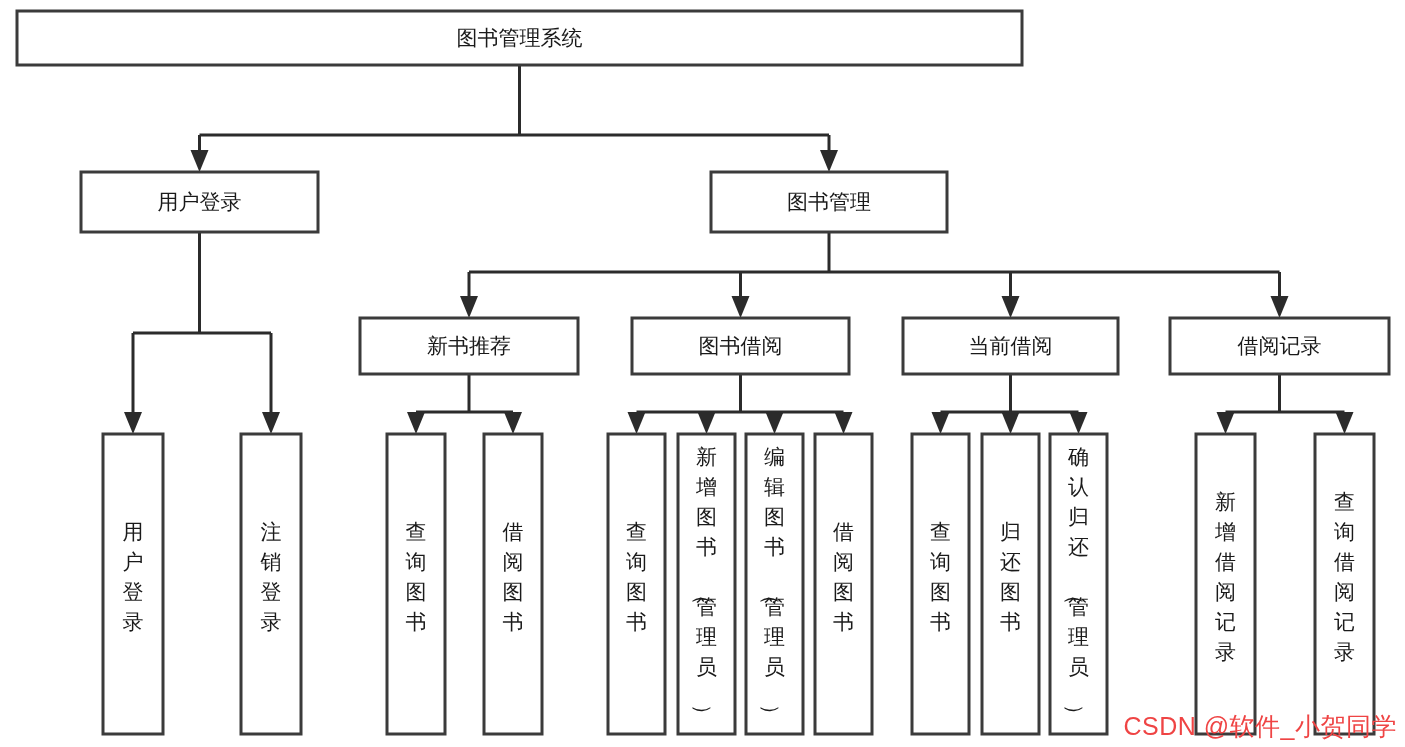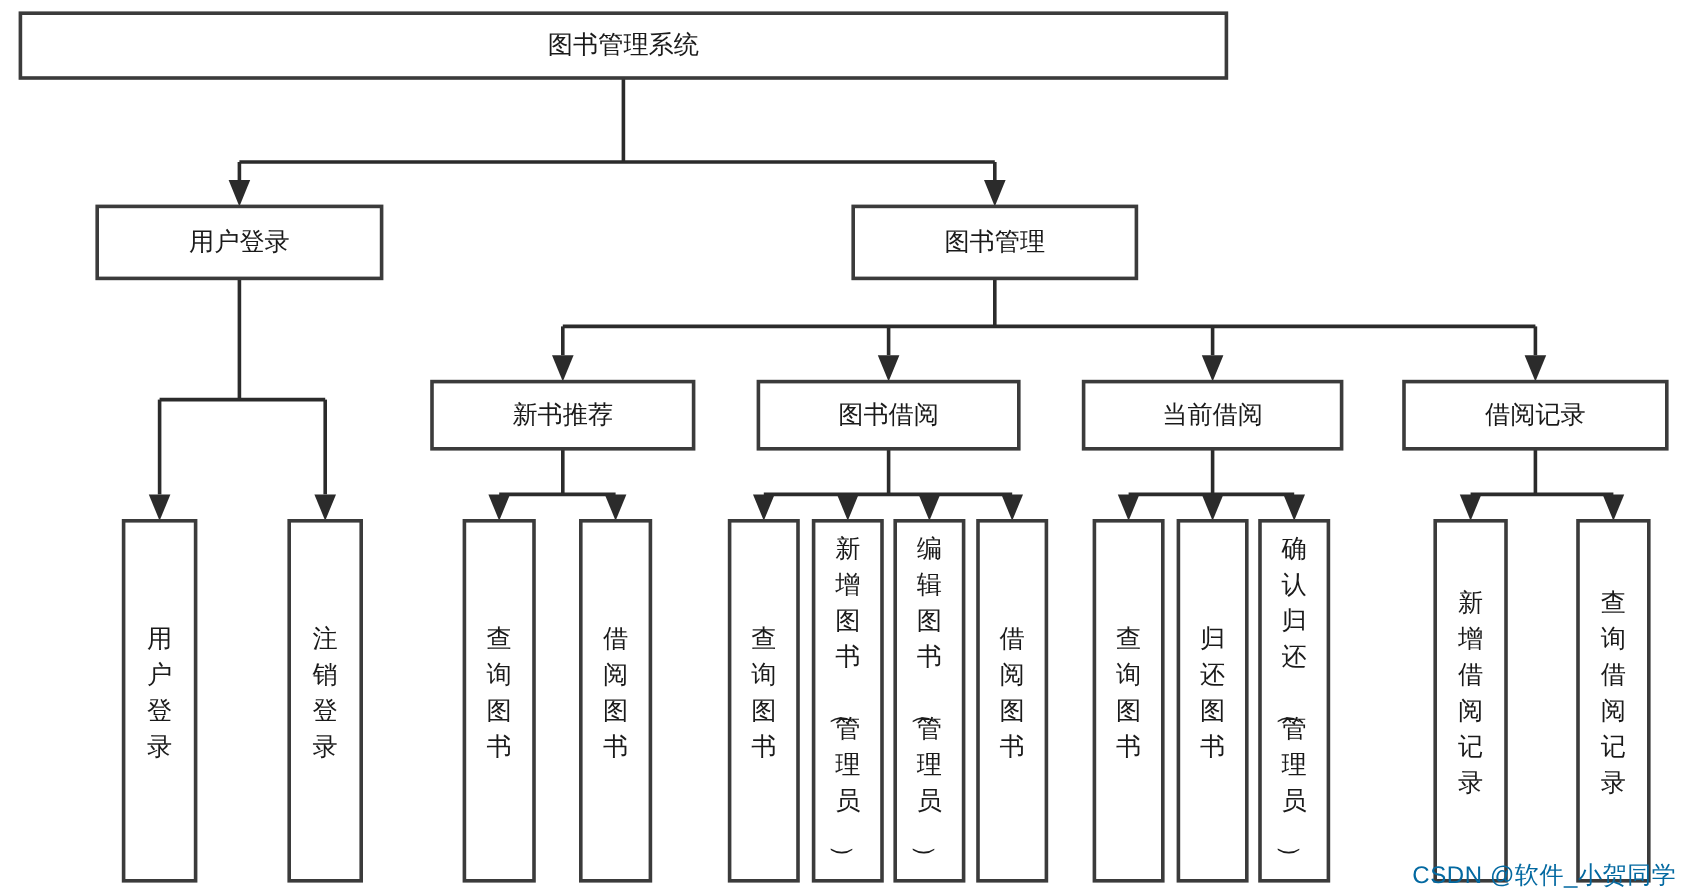--- a/index.html
+++ b/index.html
@@ -55,22 +55,22 @@
   }
   .arrow-head {
     fill: #2b2b2b;
     stroke: none;
   }
   .watermark {
     position: absolute;
     right: 8px;
     bottom: 4px;
     font-family: "Liberation Sans", "DejaVu Sans", sans-serif;
-    font-size: 20px;
-    color: #0369a1;
+    font-size: 25px;
+    color: #ef4444;
     letter-spacing: 0.5px;
     user-select: none;
     pointer-events: none;
   }
 </style>
 </head>
 <body>
 
 <div id="diagram-root">
   <svg class="diagram-canvas" viewBox="0 0 1405 747" xmlns="http://www.w3.org/2000/svg">

